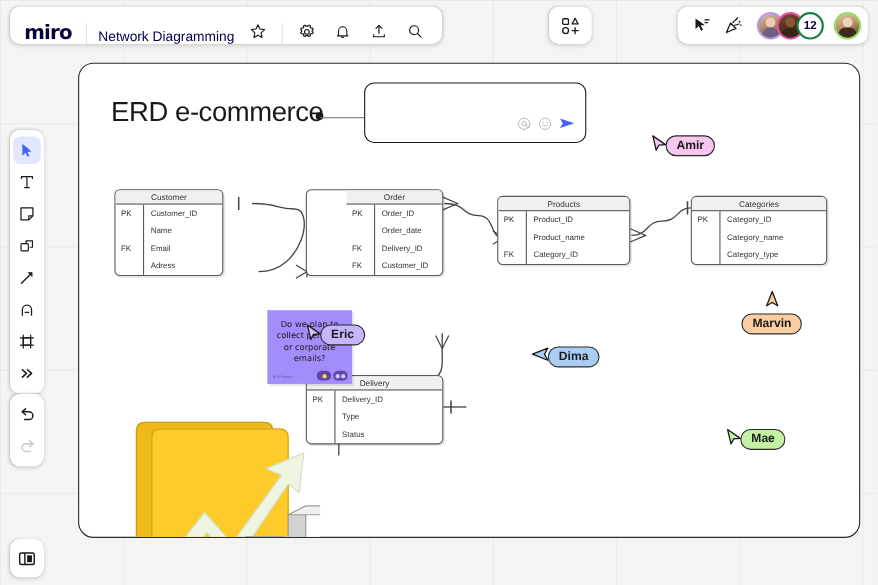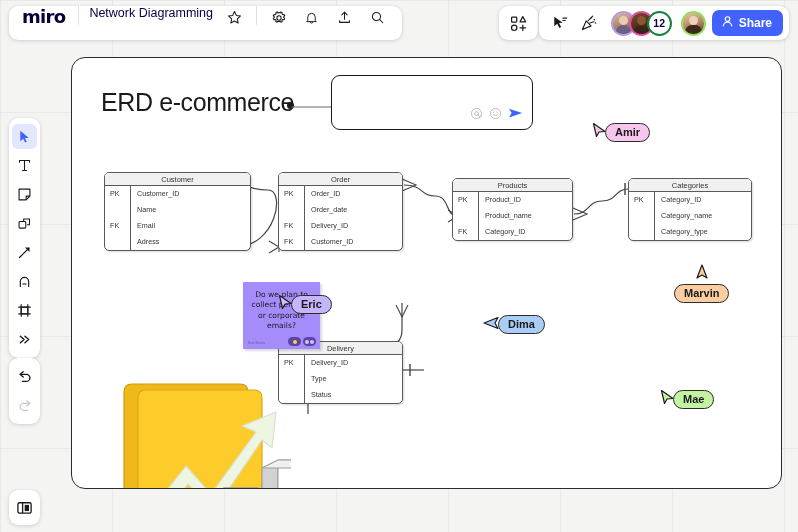--- a/index.html
+++ b/index.html
@@ -29,21 +29,21 @@
     overflow: hidden;
   }
 
   
   .topbar {
     position: absolute; left: 9px; top: 6px;
     height: 34px;
     background: #fff;
     border-radius: 9px;
     box-shadow: 0 1px 4px rgba(0,0,0,.14), 0 0 1px rgba(0,0,0,.12);
-    display: flex; align-items: flex-start;
+    display: flex; align-items: flex-end;
     padding: 0 13px;
     gap: 10px;
     z-index: 40;
   }
   .miro-logo {
     font-family: "DejaVu Sans", sans-serif;
     font-size: 18px; font-weight: 700; letter-spacing: -0.7px;
     color: #050038;
     padding-right: 3px;
   }
@@ -336,38 +336,38 @@
         </span>
         <span>
           <svg width="16" height="14" viewBox="0 0 18 16">
               <path d="M1 3 L16 8 L1 13 L4 8 Z" fill="#4262ff"></path>
             </svg>
         </span>
       </div>
     </div>
 
     <div id="tables-layer">
-        <div class="tbl" style="left: 32px; top: 114px; width: 147px;">
+        <div class="tbl" style="left: 32px; top: 114px; width: 99px;">
           <div class="tbl-head">Customer</div>
           <div class="tbl-body">
             <div class="tbl-keys">
               <div class="cell">PK</div>
               <div class="cell"></div>
               <div class="cell">FK</div>
               <div class="cell"></div>
             </div>
             <div class="tbl-cells">
               <div class="cell">Customer_ID</div>
               <div class="cell">Name</div>
               <div class="cell">Email</div>
               <div class="cell">Adress</div>
             </div>
           </div>
         </div>
-        <div class="tbl" style="left: 206px; top: 114px; width: 125px;">
+        <div class="tbl" style="left: 206px; top: 114px; width: 125px; padding-left: 36px;">
           <div class="tbl-head">Order</div>
           <div class="tbl-body">
             <div class="tbl-keys">
               <div class="cell">PK</div>
               <div class="cell"></div>
               <div class="cell">FK</div>
               <div class="cell">FK</div>
             </div>
             <div class="tbl-cells">
               <div class="cell">Order_ID</div>
@@ -554,29 +554,20 @@
       </div>
       <div class="count-circle">12</div>
       <div class="av-ring av-solo" style="background:#8ee05c;">
         <div class="av-inner" style="background:linear-gradient(160deg,#e8c6a8 0%,#b98a68 50%,#5b3d2a 100%);">
           <div style="position:absolute;left:6px;top:3px;width:9px;height:9px;border-radius:50%;background:#f0d2b6;"></div>
           <div style="position:absolute;left:2px;top:12px;width:17px;height:10px;border-radius:7px 7px 0 0;background:#3d2a1c;"></div>
         </div>
       </div>
     </div>
 
-    <button class="share-btn">
-      <span>
-        <svg width="13" height="13" viewBox="0 0 16 16">
-            <circle cx="8" cy="5" r="2.8" fill="none" stroke="#fff" stroke-width="1.4"></circle>
-            <path d="M2.8 14 a5.2 5.2 0 0 1 10.4 0" fill="none" stroke="#fff" stroke-width="1.4"></path>
-          </svg>
-      </span>
-      <span>Share</span>
-    </button>
   </div>
 
   <div class="ltool" id="ltool-main">
     <div class="tool active">
       <svg width="15" height="15" viewBox="0 0 18 18">
           <path d="M4 2 L4 15 L7.4 11.7 L9.8 16.2 L11.8 15.2 L9.4 11 L14 10.5 Z" fill="#4262ff"></path>
         </svg>
     </div>
     <div class="tool">
       <svg width="15" height="15" viewBox="0 0 18 18">

